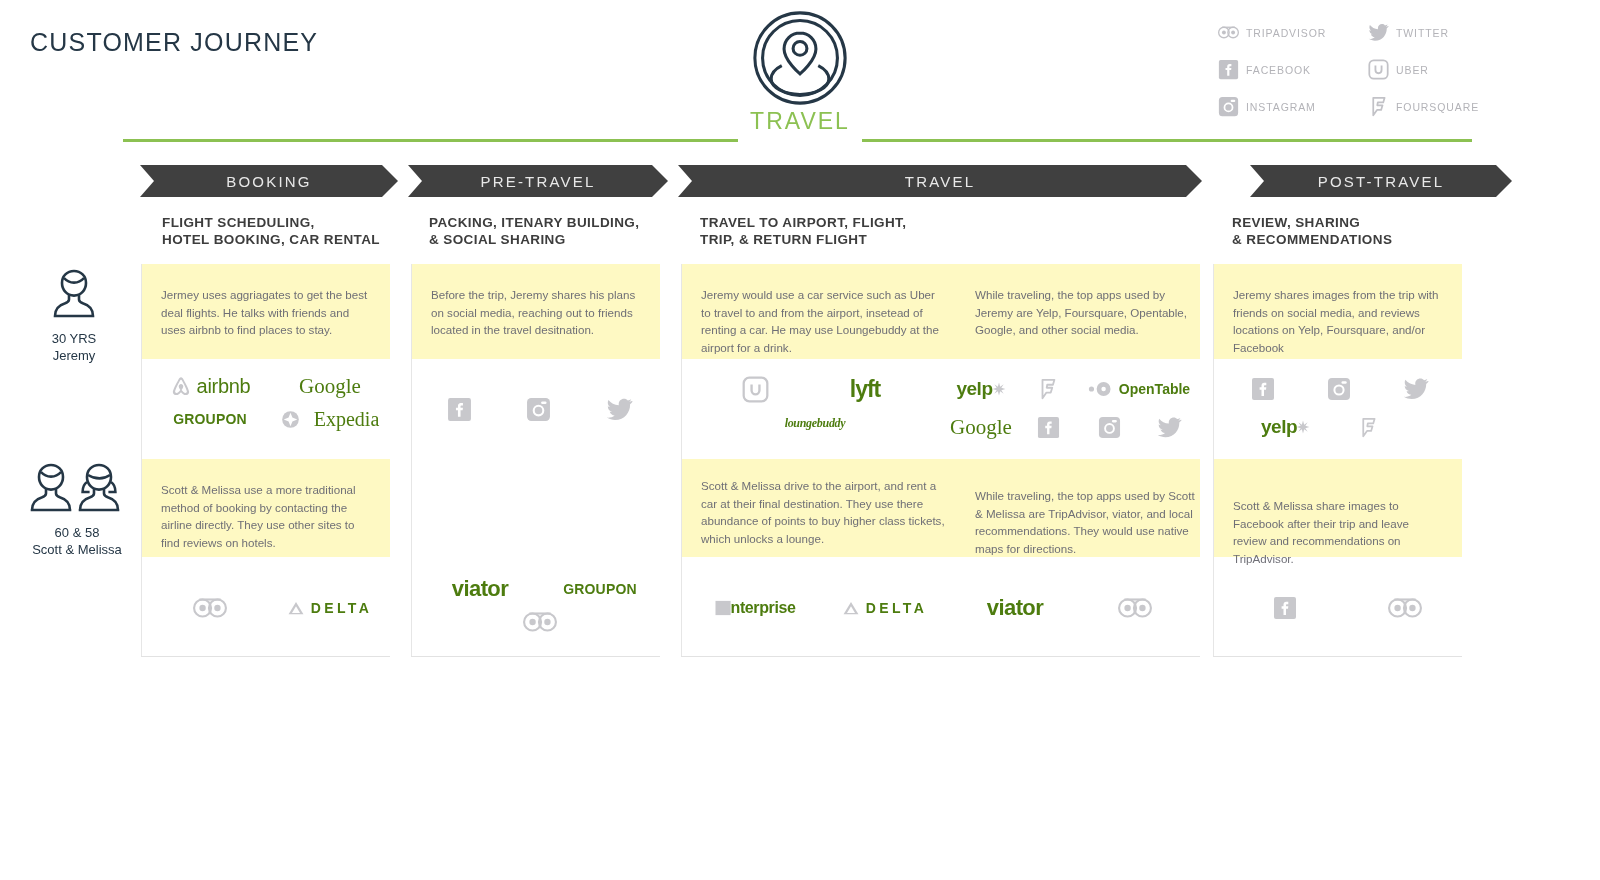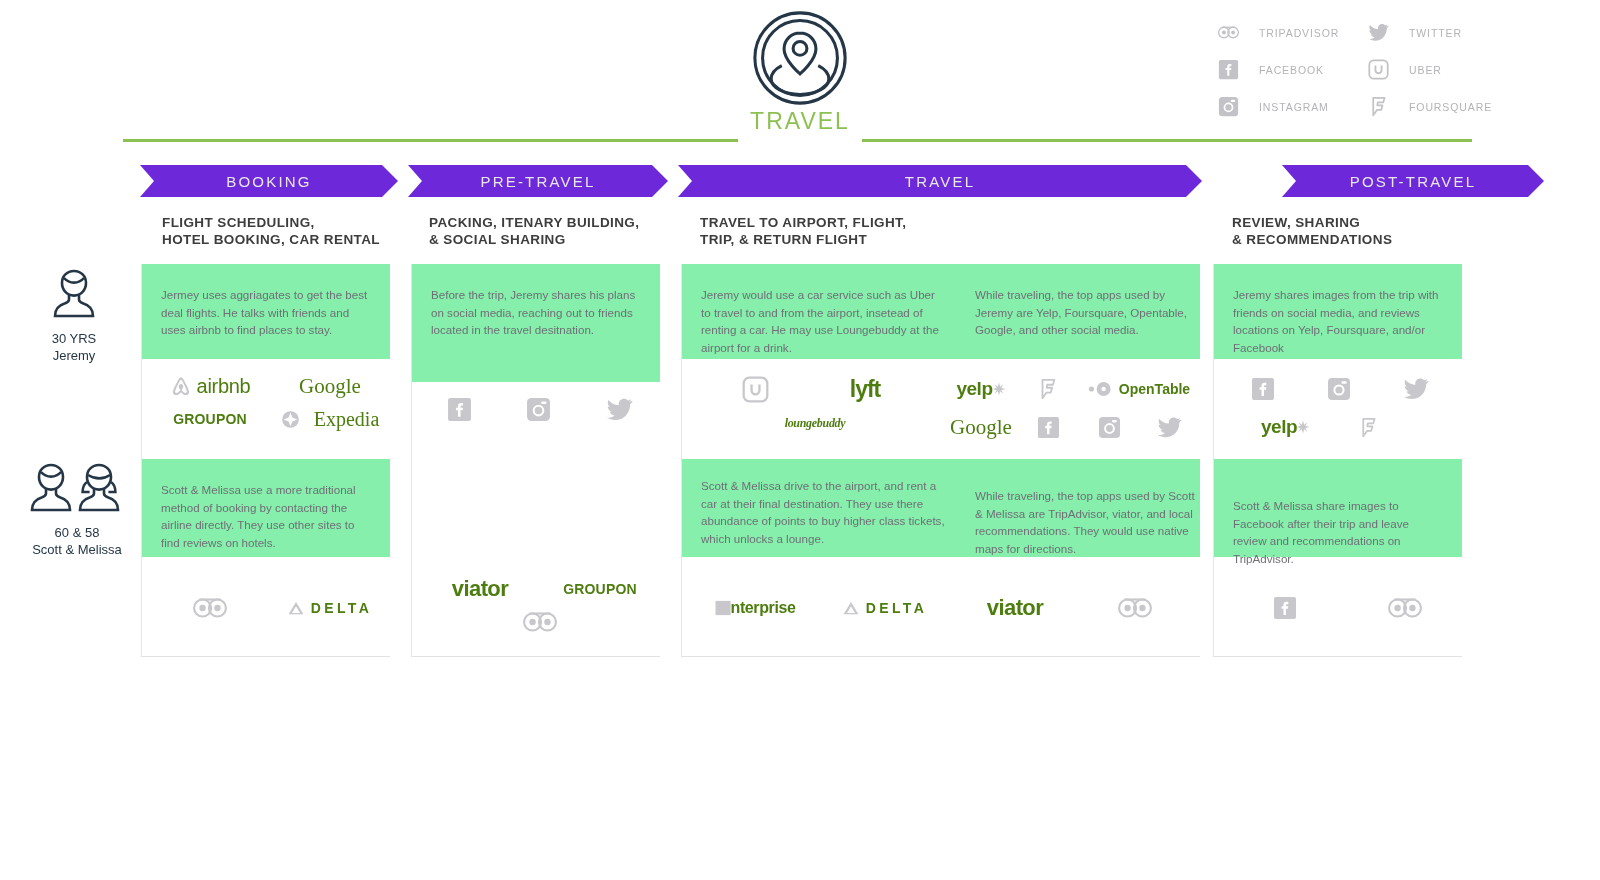--- a/index.html
+++ b/index.html
@@ -34,44 +34,44 @@
   .rule-left  { left: 123px;  width: 615px; }
   .rule-right { left: 862px;  width: 610px; }
 
   
   .legend {
     position: absolute; left: 1218px; top: 22px;
     width: 270px;
     display: grid; grid-template-columns: 150px 120px;
     row-gap: 16px;
   }
-  .legend-item { display: flex; align-items: center; gap: 20px; text-align: right; }
+  .legend-item { display: flex; align-items: center; gap: 7px; text-align: right; }
   .legend-label {
     font-size: 10.5px; color: #b3b3b8; letter-spacing: 0.9px;
   }
   .ic { width: 21px; height: 21px; flex: 0 0 21px; display: block; }
 
   
   .chev {
     position: absolute; top: 165px; height: 32px;
-    background: #6d28d9;
+    background: #404040;
     display: flex; align-items: center; justify-content: center;
     clip-path: polygon(0 0, calc(100% - 16px) 0, 100% 50%, calc(100% - 16px) 100%, 0 100%, 14px 50%);
   }
   .chev span {
     color: #e8e8e8; font-size: 15px; letter-spacing: 2.2px; font-weight: 400;
   }
   .col-head {
     font-size: 13.5px; color: #3d3d3d; line-height: 17px;
     letter-spacing: 0.4px; font-weight: 700;
   }
 
   .card {
     position: absolute;
-    background: #86efac;
+    background: #fef9c3;
     padding: 22px 20px;
   }
   .card p {
     font-size: 11.6px; line-height: 17.5px; color: #6f6f76;
   }
 
   .logos { position: absolute; }
   .logo-row {
     display: flex; align-items: center;
   }
@@ -101,20 +101,21 @@
   }
 
   .divider { position: absolute; height: 1px; background: #e2e2e2; }
   .vrule   { position: absolute; width: 1px; background: #e6e6e6; }
 </style>
 </head>
 <body>
 
 <div class="page">
 
+  <div class="title">CUSTOMER JOURNEY</div>
 
   <div class="logo-block">
     <svg class="logo-mark" viewBox="0 0 100 100">
       <circle cx="50" cy="50" r="47" fill="none" stroke="#253746" stroke-width="3.2"></circle>
       <circle cx="50" cy="50" r="39" fill="none" stroke="#253746" stroke-width="3.2"></circle>
       <path d="M50 24 c-9.2 0-16.6 7.4-16.6 16.6 0 12 16.6 26 16.6 26 s16.6-14 16.6-26 C66.6 31.4 59.2 24 50 24 z" fill="none" stroke="#253746" stroke-width="3.2"></path>
       <circle cx="50" cy="40" r="7.2" fill="none" stroke="#253746" stroke-width="3.2"></circle>
       <path d="M31 58 c-7 3.5-11 8.5-11 13.8 0 8.9 13.4 16.2 30 16.2 s30-7.3 30-16.2 c0-5.3-4-10.3-11-13.8" fill="none" stroke="#253746" stroke-width="3.2"></path>
     </svg>
     <div class="logo-word">TRAVEL</div>
@@ -178,21 +179,21 @@
 
   <div class="chev" style="left:140px; width:258px;">
     <span>BOOKING</span>
   </div>
   <div class="chev" style="left:408px; width:260px;">
     <span>PRE-TRAVEL</span>
   </div>
   <div class="chev" style="left:678px; width:524px;">
     <span>TRAVEL</span>
   </div>
-  <div class="chev" style="left:1282px; width:262px;text-align:center;">
+  <div class="chev" style="left:1250px; width:262px;text-align:center;">
     <span>POST-TRAVEL</span>
   </div>
 
   <div class="col-head" style="position:absolute; left:162px; top:214px;">
     <div>FLIGHT SCHEDULING,</div>
     <div>HOTEL BOOKING, CAR RENTAL</div>
   </div>
   <div class="col-head" style="position:absolute; left:429px; top:214px;">
     <div>PACKING, ITENARY BUILDING,</div>
     <div>&amp; SOCIAL SHARING</div>
@@ -235,21 +236,21 @@
     </svg>
     <div class="ptxt">
       <div>60 &amp; 58</div>
       <div>Scott &amp; Melissa</div>
     </div>
   </div>
 
   <div class="card" style="left:141px; top:264px; width:249px; height:95px;">
     <p>Jermey uses aggriagates to get the best deal flights. He talks with friends and uses airbnb to find places to stay.</p>
   </div>
-  <div class="card" style="left:411px; top:264px; width:249px; height:118px;">
+  <div class="card" style="left:411px; top:264px; width:249px; height:95px;">
     <p>Before the trip, Jeremy shares his plans on social media, reaching out to friends located in the travel desitnation.</p>
   </div>
   <div class="card" style="left:681px; top:264px; width:519px; height:95px; padding:22px 0;">
     <p style="position:absolute; left:20px; top:22px; width:245px;">Jeremy would use a car service such as Uber to travel to and from the airport, insetead of renting a car. He may use Loungebuddy at the airport for a drink.</p>
     <p style="position:absolute; left:294px; top:22px; width:220px;">While traveling, the top apps used by Jeremy are Yelp, Foursquare, Opentable, Google, and other social media.</p>
   </div>
   <div class="card" style="left:1213px; top:264px; width:249px; height:95px;">
     <p>Jeremy shares images from the trip with friends on social media, and reviews locations on Yelp, Foursquare, and/or Facebook</p>
   </div>
 

